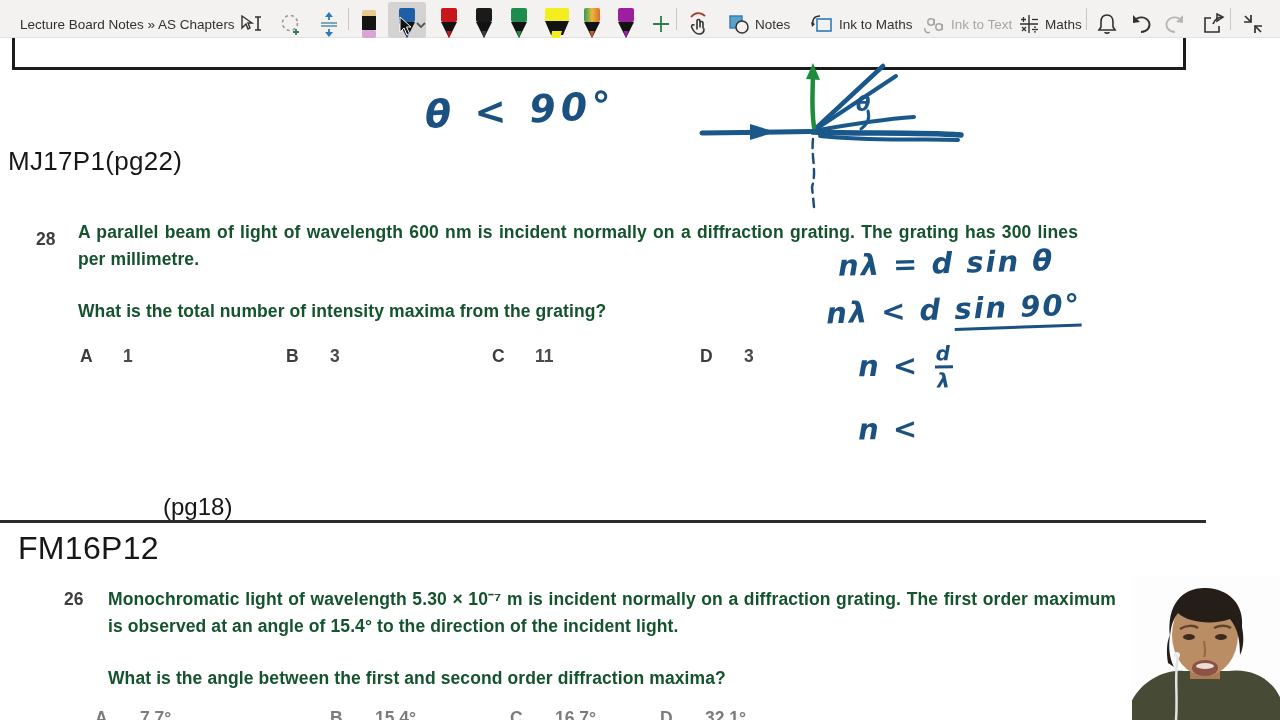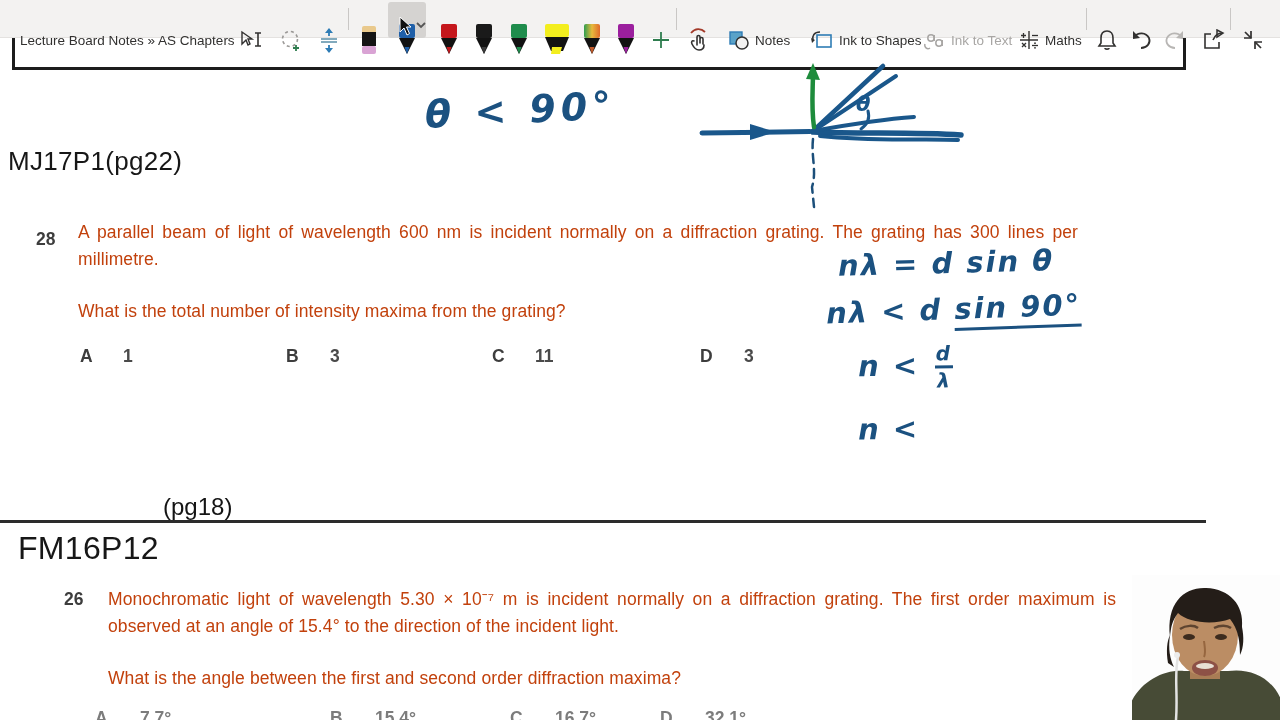--- a/index.html
+++ b/index.html
@@ -3,39 +3,39 @@
 <meta charset="utf-8">
 <style>
   * { margin:0; padding:0; box-sizing:border-box; }
   html,body { width:1280px; height:720px; overflow:hidden; background:#fff;
               font-family:"Liberation Sans", sans-serif; }
   .page { position:relative; width:1280px; height:720px; overflow:hidden; background:#fff; }
 
   
   .toolbar { position:absolute; top:0; left:0; width:1280px; height:38px;
              background:#f3f2f1; border-bottom:1px solid #e4e2e0; z-index:20; }
-  .toolbar .abs { position:absolute; top:16px; height:48px; display:flex; align-items:center; justify-content:center; }
+  .toolbar .abs { position:absolute; top:0; height:48px; display:flex; align-items:center; justify-content:center; }
   .crumb { left:20px; font-size:13.5px; color:#323130; white-space:nowrap; }
   .vsep { position:absolute; top:8px; width:1px; height:22px; background:#c9c7c5; }
   .tbtn { width:30px; cursor:pointer; }
   .tlabelbtn { font-size:13.5px; color:#323130; gap:5px; cursor:pointer; white-space:nowrap; }
   .tlabelbtn.disabled { color:#a8a6a4;justify-content:flex-end; }
   .pen-slot { width:34px; cursor:pointer; }
   .pen-selected-bg { position:absolute; left:388px; top:2px; width:38px; height:36px;
                      background:#d5d3d1; border-radius:3px; }
   .cursor-overlay { position:absolute; left:399px; top:17px; z-index:30; pointer-events:none; }
 
   
   .canvas { position:absolute; top:38px; left:0; width:1280px; height:682px;
             background:#fff; overflow:hidden; }
   .topbox { position:absolute; left:12px; top:-62px; width:1174px; height:94px;
             border:3px solid #1c1c1c; background:transparent; }
 
   .heading { position:absolute; font-size:26px; font-weight:400; color:#171717; letter-spacing:0.3px; }
-  .scan { position:absolute; font-weight:400; color:#c2410c; font-size:17.5px; line-height:1.55; letter-spacing:0.1px; }
+  .scan { position:absolute; font-weight:700; color:#14532d; font-size:17.5px; line-height:1.55; letter-spacing:0.1px; }
   .scan-num { font-weight:700; color:#3d3d3d; }
   .para { text-align:justify; }
   .opt-label { position:absolute; font-weight:700; color:#3d3d3d; font-size:17.5px; }
   .opt-val { position:absolute; font-weight:700; color:#4a4a4a; font-size:17.5px; }
   .faint { color:#7c7c7c; }
 
   .divider { position:absolute; left:0px; top:482px; width:1206px; height:3px; background:#2c2c2c; }
   .pg-label { position:absolute; left:163px; top:455px; font-size:24px; color:#141414; background:transparent; }
 
   
@@ -181,21 +181,21 @@
       </svg>
       <span>Notes</span>
     </div>
 
     <div class="abs tlabelbtn" style="left:810px">
       <svg width="24" height="20" viewBox="0 0 24 20">
         <rect x="7" y="5" width="14" height="12" fill="none" stroke="#2e7cb5" stroke-width="1.6"></rect>
         <path d="M10,2 C4,2 2,6 3,10" stroke="#323130" stroke-width="1.5" fill="none"></path>
         <polygon points="1,8 5,10 2,13" fill="#323130"></polygon>
       </svg>
-      <span>Ink to Shapes</span>
+      <span>Ink to Maths</span>
     </div>
 
     <div class="abs tlabelbtn disabled" style="left:922px">
       <svg width="24" height="20" viewBox="0 0 24 20">
         <circle cx="9" cy="8" r="3.2" fill="none" stroke="#a8a6a4" stroke-width="1.5"></circle>
         <path d="M12.2,5 v6" stroke="#a8a6a4" stroke-width="1.5"></path>
         <circle cx="17" cy="13" r="3.2" fill="none" stroke="#a8a6a4" stroke-width="1.5"></circle>
         <path d="M20.2,10 v6 M3,14 c-1,3 2,6 5,4" stroke="#a8a6a4" stroke-width="1.5" fill="none"></path>
       </svg>
       <span>Ink to Text</span>

